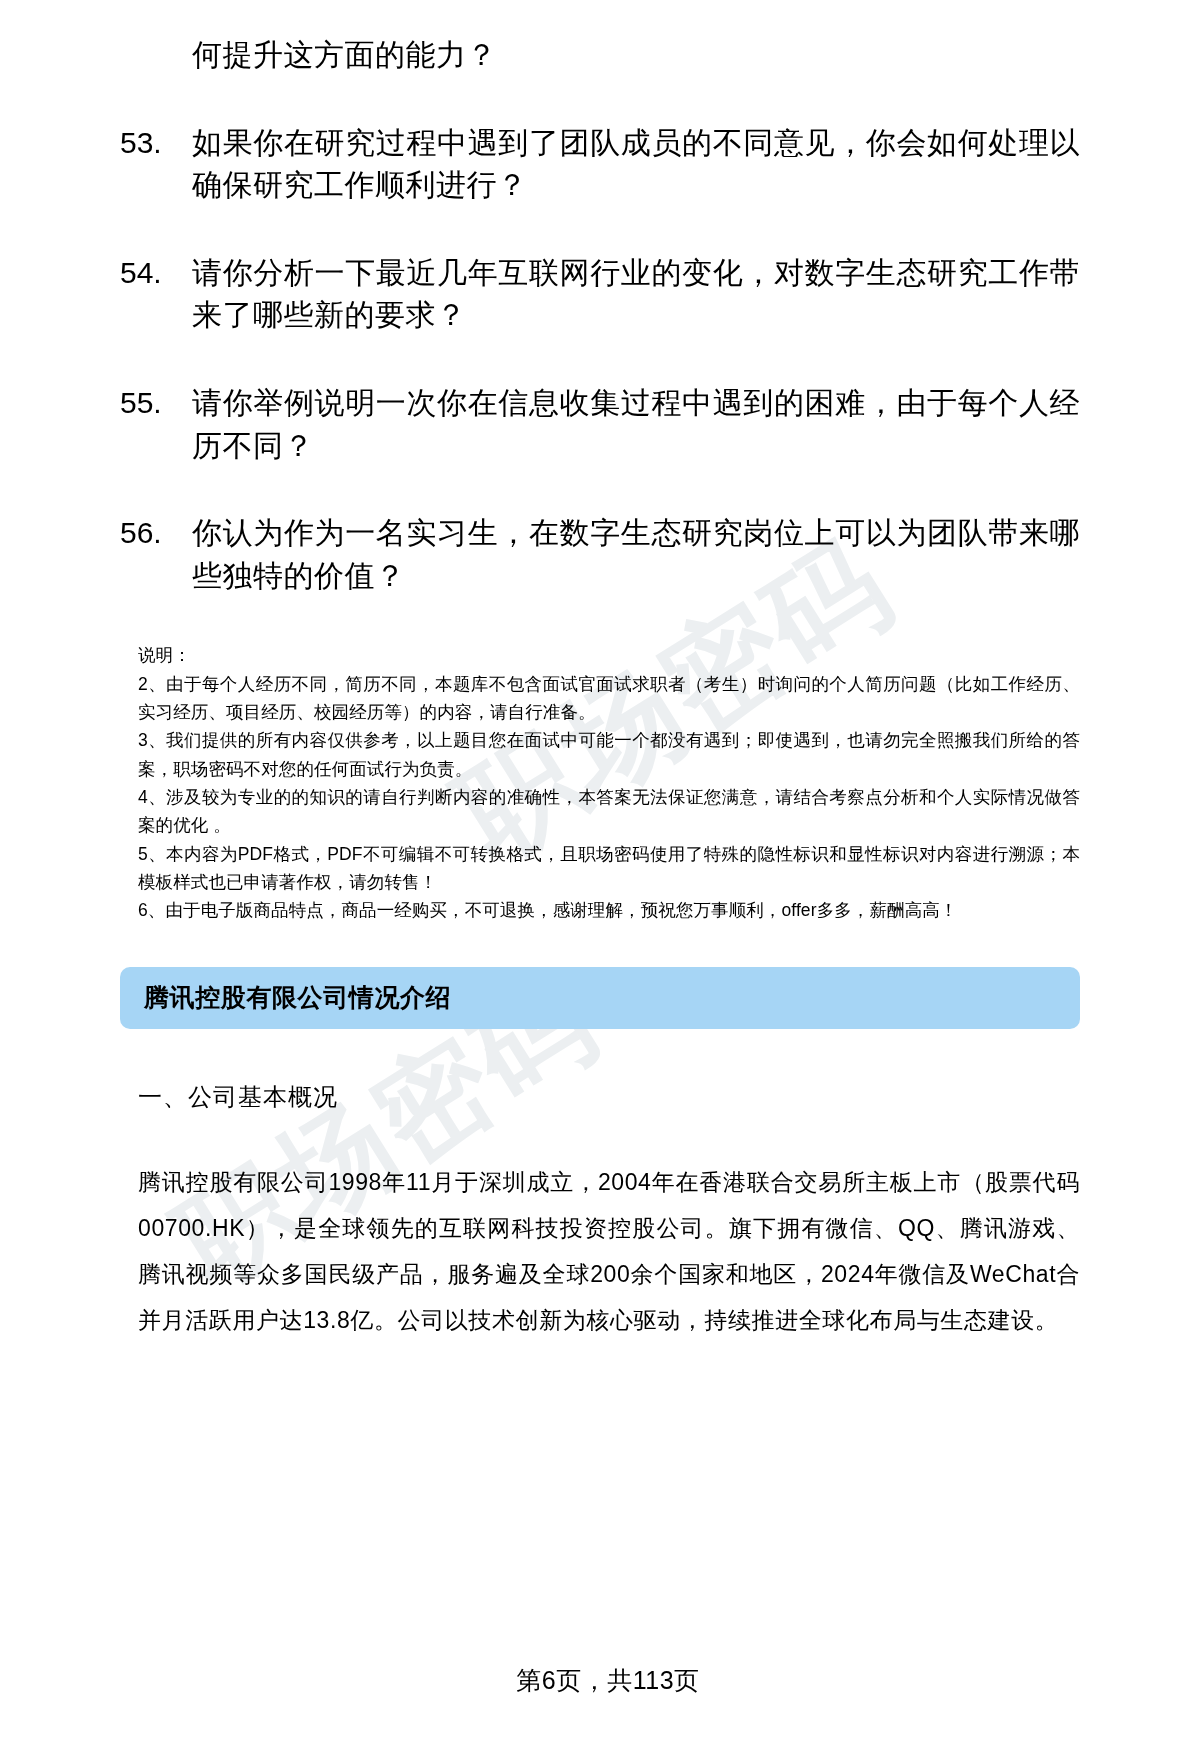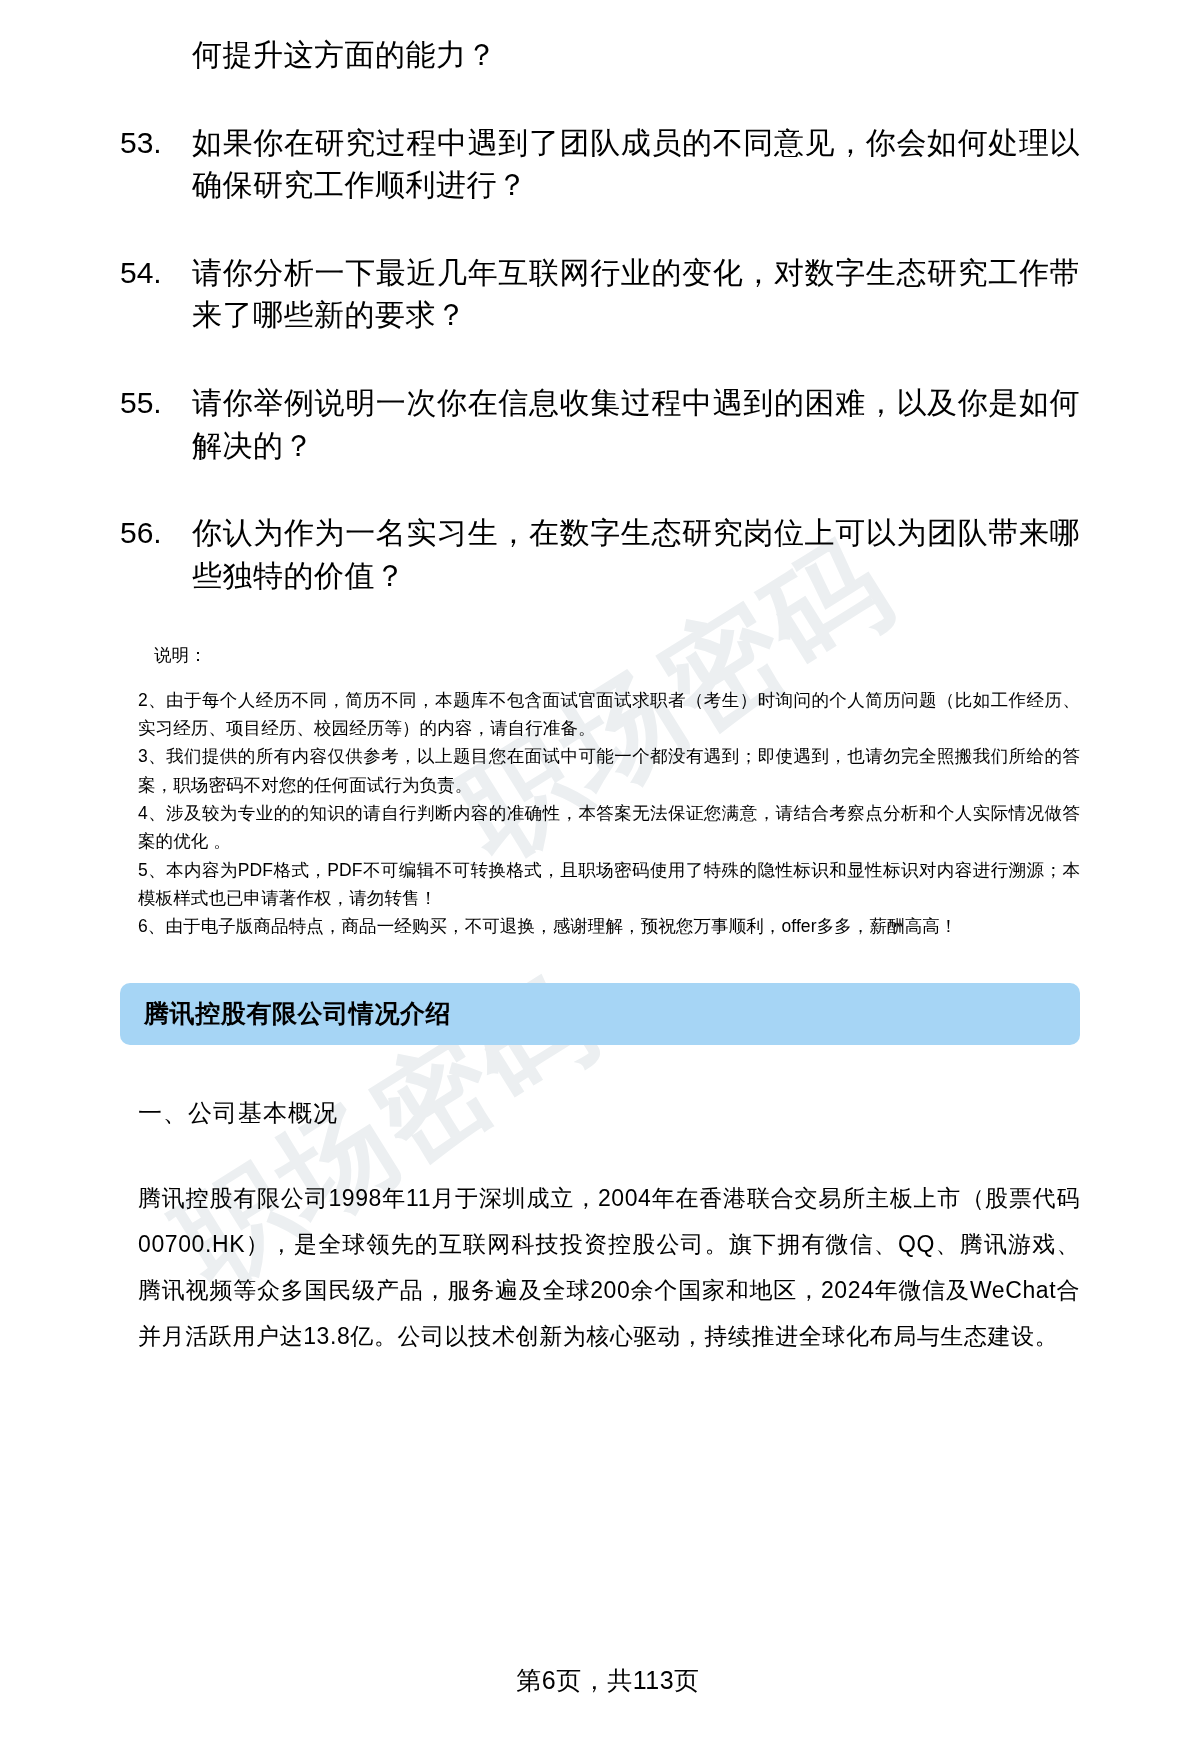--- a/index.html
+++ b/index.html
@@ -80,21 +80,21 @@
 
   
   .notes {
     margin-top: 44px;
     padding-left: 18px;
     font-size: 17.5px;
     line-height: 1.62;
     letter-spacing: 0.1px;
   }
   .notes-title {
-    margin: 16px;
+    margin: 0;
   }
   .note-line {
     margin: 0;
     text-align: justify;
     text-justify: inter-character;
   }
 
   
   .section-banner {
     margin: 42px 0 0 0;
@@ -161,21 +161,21 @@
       <div class="q-text">如果你在研究过程中遇到了团队成员的不同意见，你会如何处理以确保研究工作顺利进行？</div>
     </div>
 
     <div class="q-item">
       <div class="q-num">54.</div>
       <div class="q-text">请你分析一下最近几年互联网行业的变化，对数字生态研究工作带来了哪些新的要求？</div>
     </div>
 
     <div class="q-item">
       <div class="q-num">55.</div>
-      <div class="q-text">请你举例说明一次你在信息收集过程中遇到的困难，以及你是如何解决的？</div>
+      <div class="q-text">请你举例说明一次你在信息收集过程中遇到的困难，由于每个人经历不同？</div>
     </div>
 
     <div class="q-item">
       <div class="q-num">56.</div>
       <div class="q-text">你认为作为一名实习生，在数字生态研究岗位上可以为团队带来哪些独特的价值？</div>
     </div>
 
   </div>
 
   <div class="notes">

